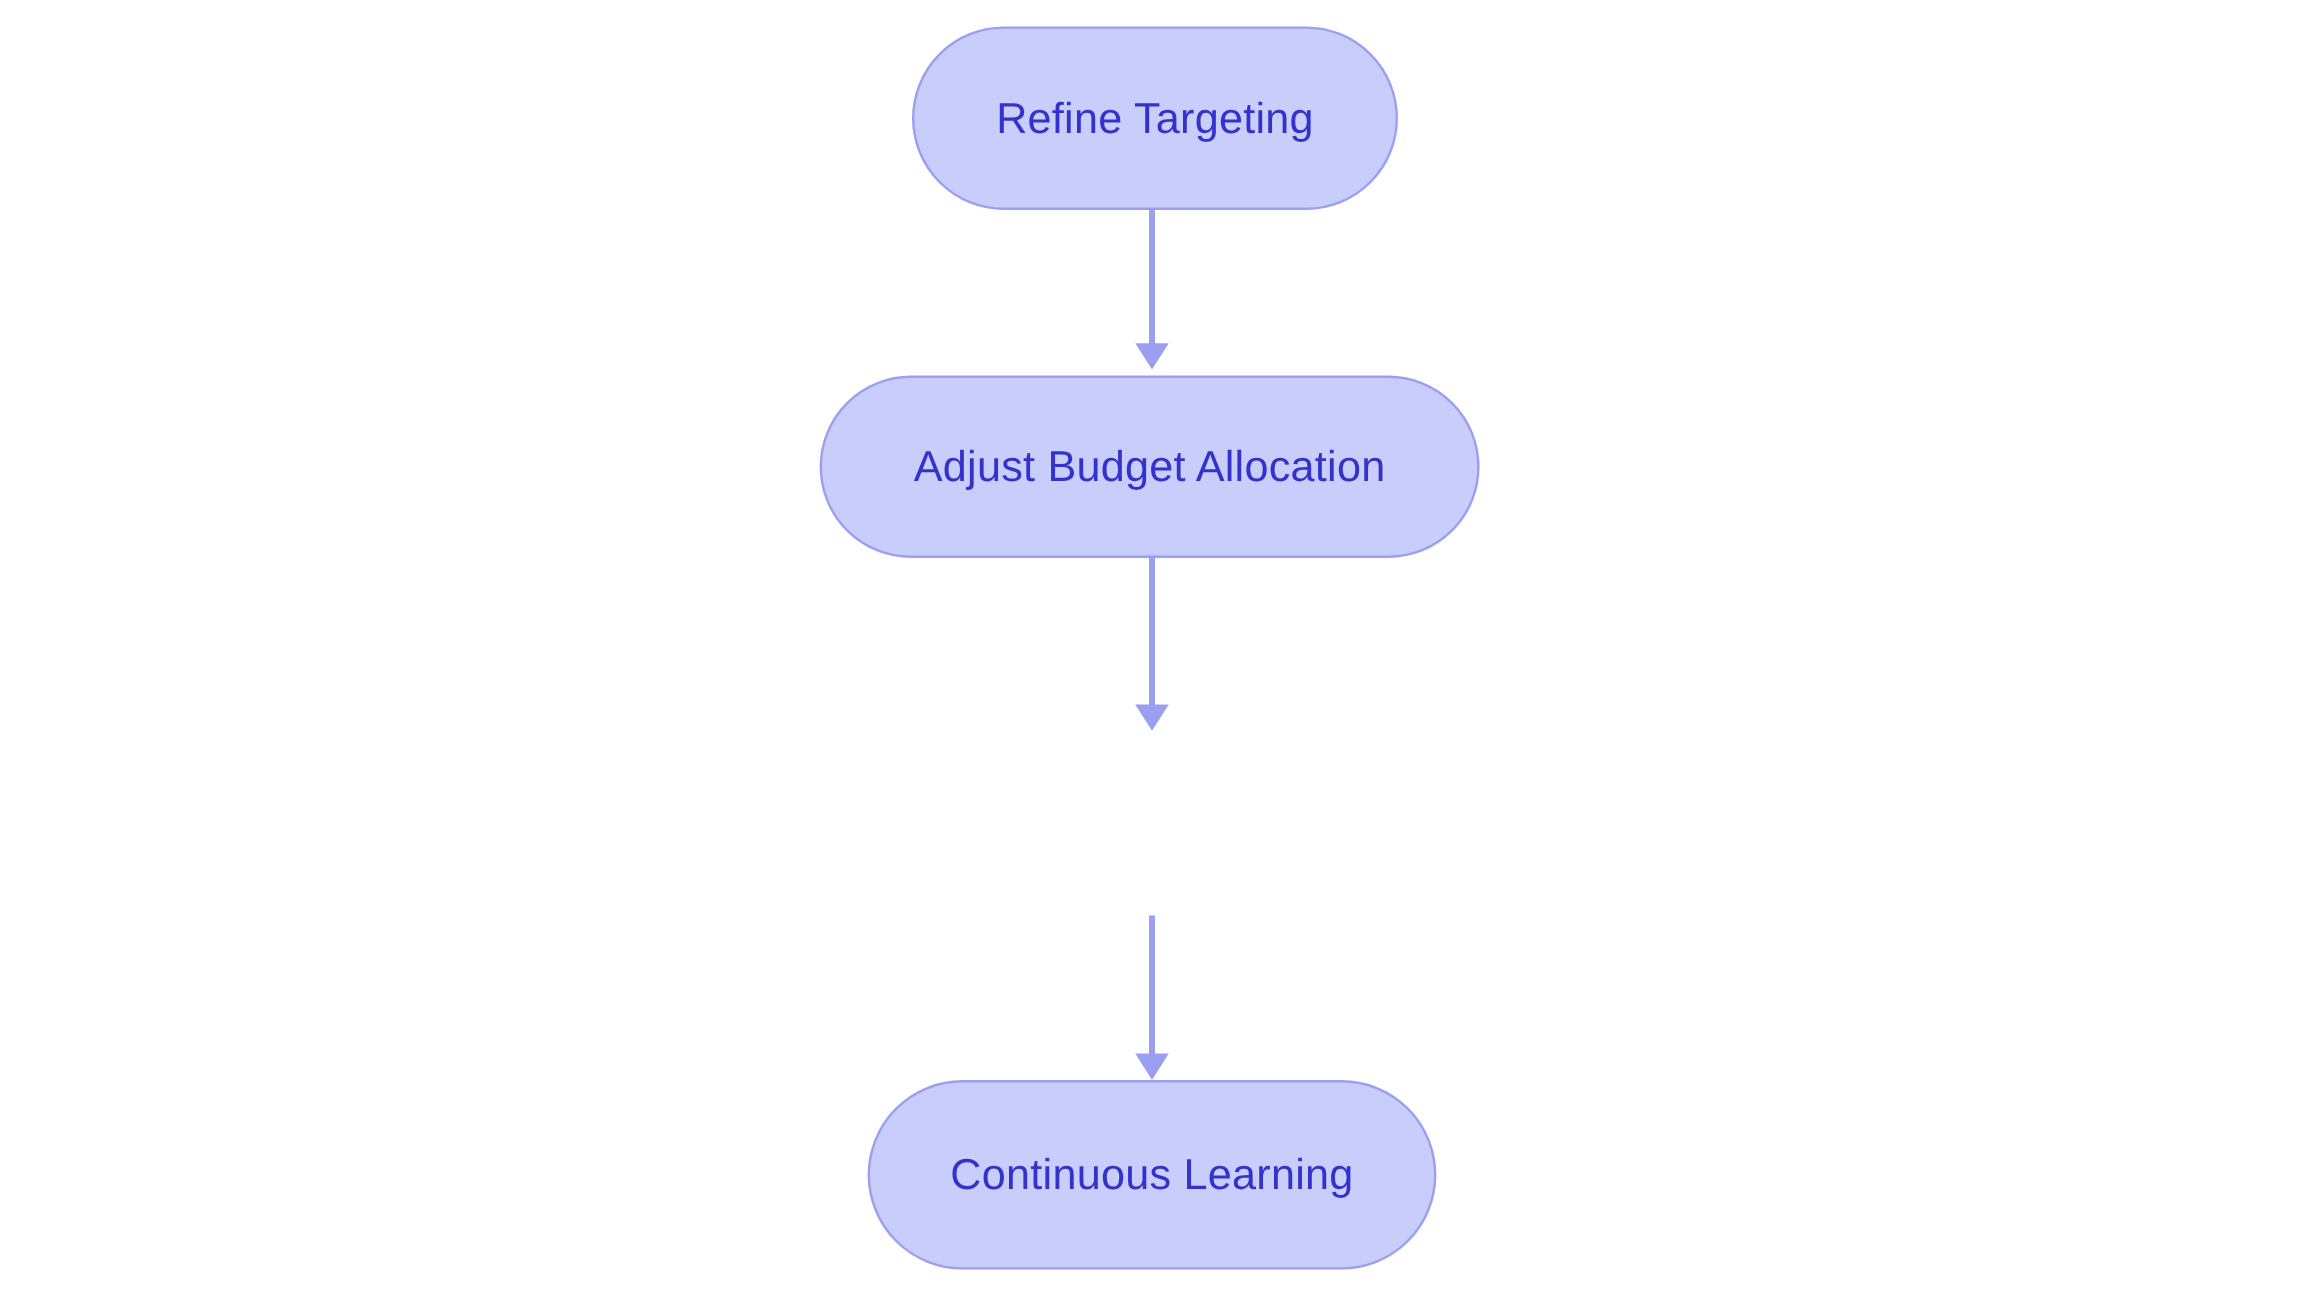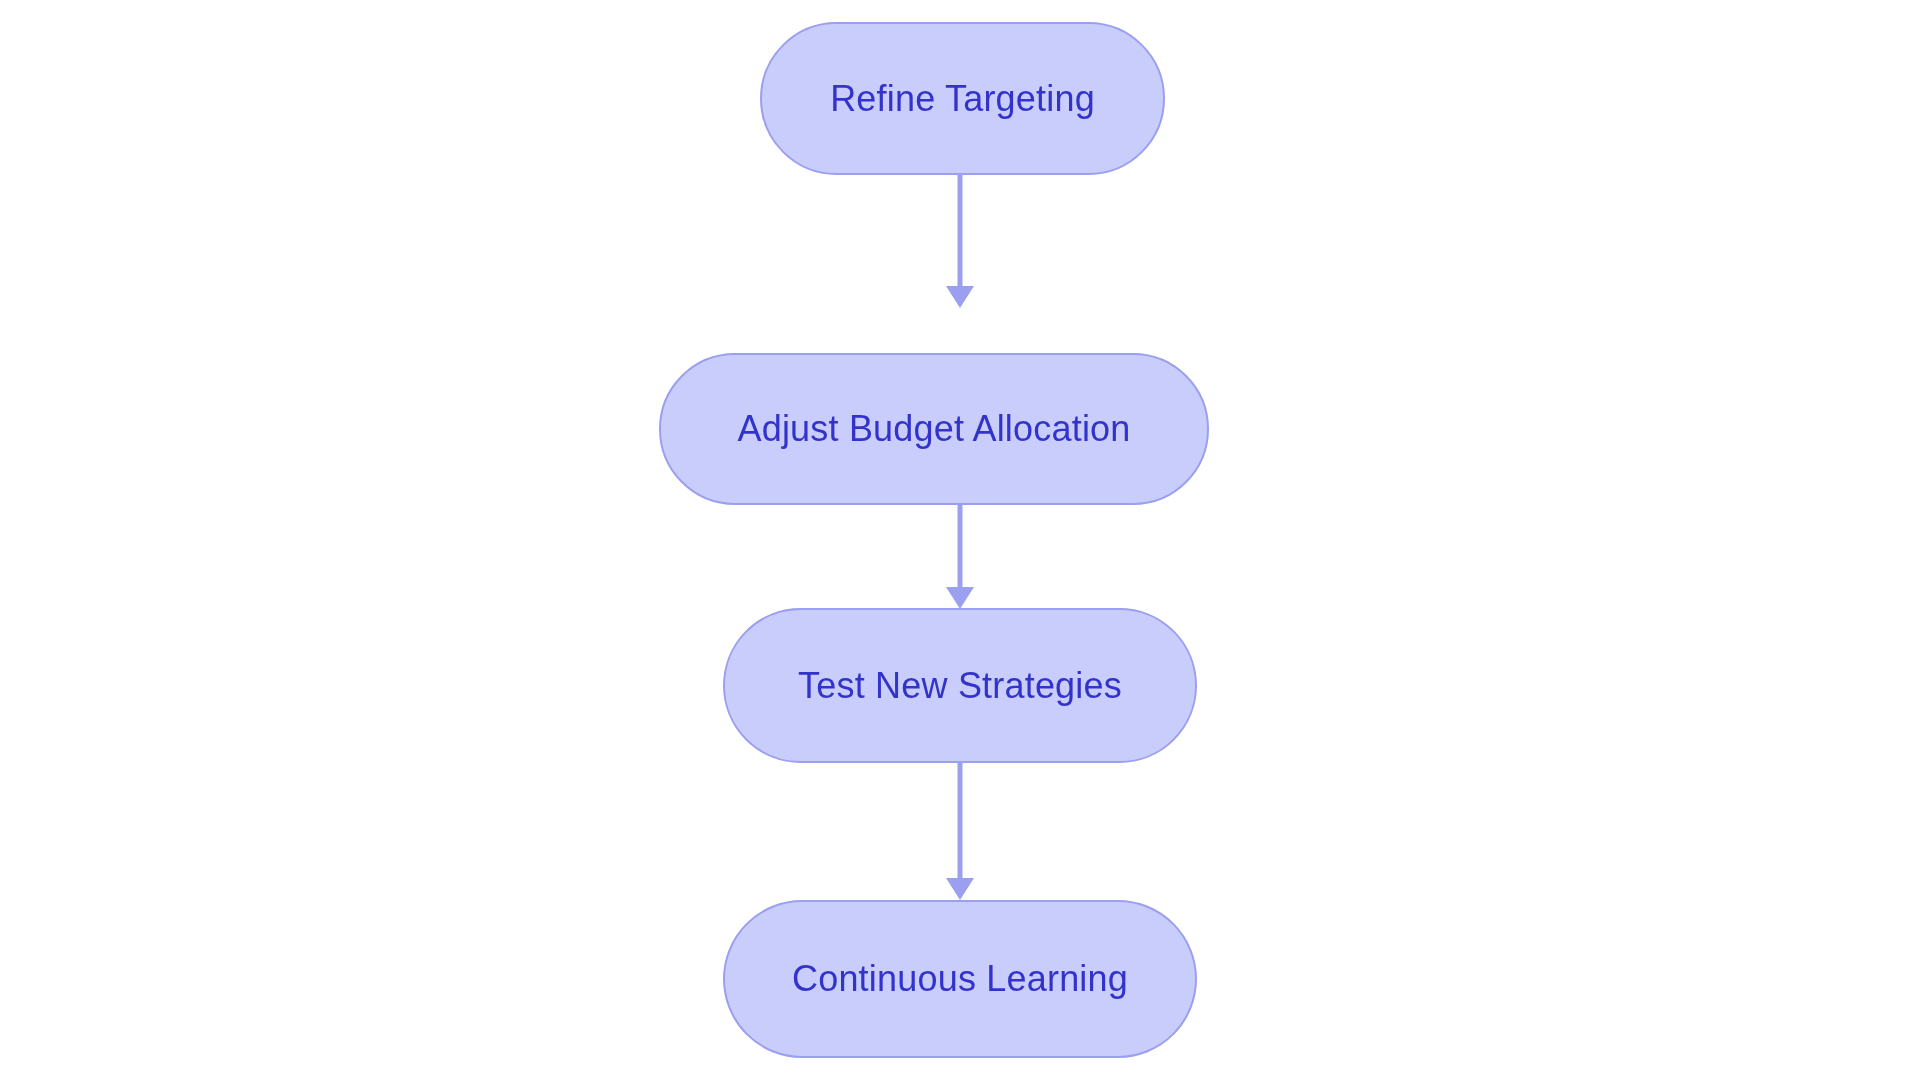--- a/index.html
+++ b/index.html
@@ -45,21 +45,21 @@
     white-space: nowrap;
     font-family: "Liberation Sans", sans-serif;
   }
   .node-label {
     color: #3333cc;
     font-size: 36px;
     font-family: "Liberation Sans", sans-serif;
   }
   
   #node-0 { left: 760px;  top: 22px;  width: 405px; height: 153px; }
-  #node-1 { left: 659px;  top: 313px; width: 550px; height: 152px; margin-top: 40px; }
+  #node-1 { left: 683px;  top: 313px; width: 550px; height: 152px; }
   #node-2 { left: 723px;  top: 608px; width: 474px; height: 155px; }
   #node-3 { left: 723px;  top: 900px; width: 474px; height: 158px; text-align: right; }
 </style>
 </head>
 <body>
 
 <div id="canvas">
 
   <svg class="edge-layer" width="1920" height="1083" viewBox="0 0 1920 1083" xmlns="http://www.w3.org/2000/svg">
 
@@ -80,21 +80,18 @@
   </svg>
 
   <div class="node" id="node-0">
     <span class="node-label">Refine Targeting</span>
   </div>
 
   <div class="node" id="node-1">
     <span class="node-label">Adjust Budget Allocation</span>
   </div>
 
-  <div class="node" id="node-2">
-    <span class="node-label">Test New Strategies</span>
-  </div>
 
   <div class="node" id="node-3">
     <span class="node-label">Continuous Learning</span>
   </div>
 
 </div>
 
 </body></html>

